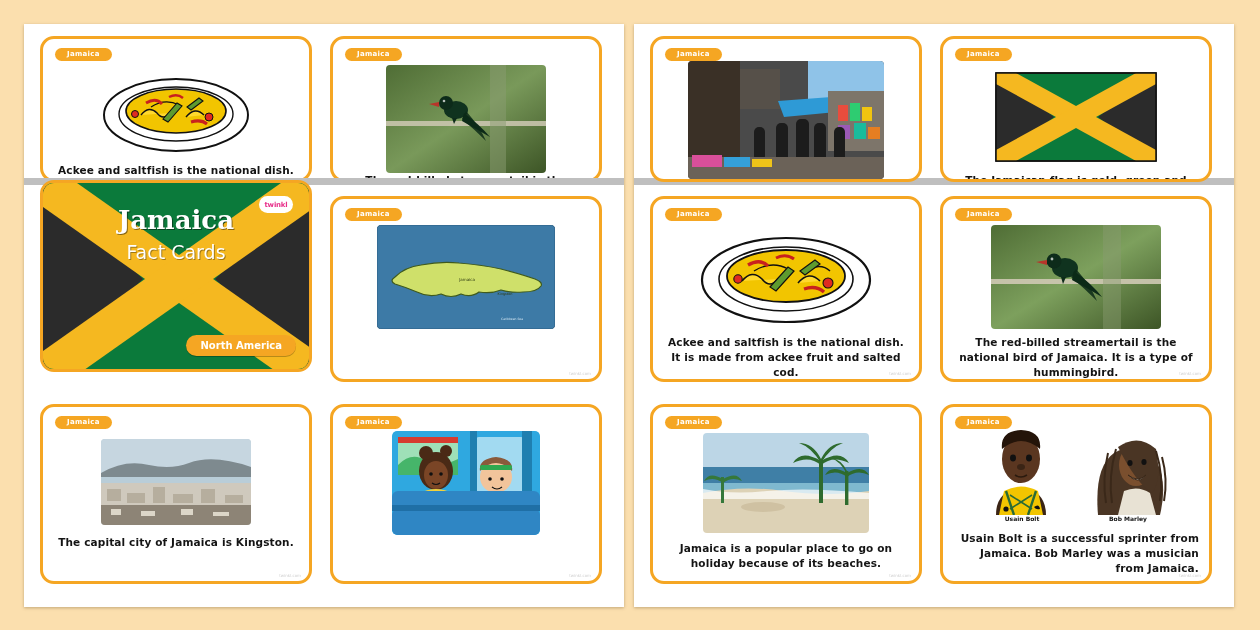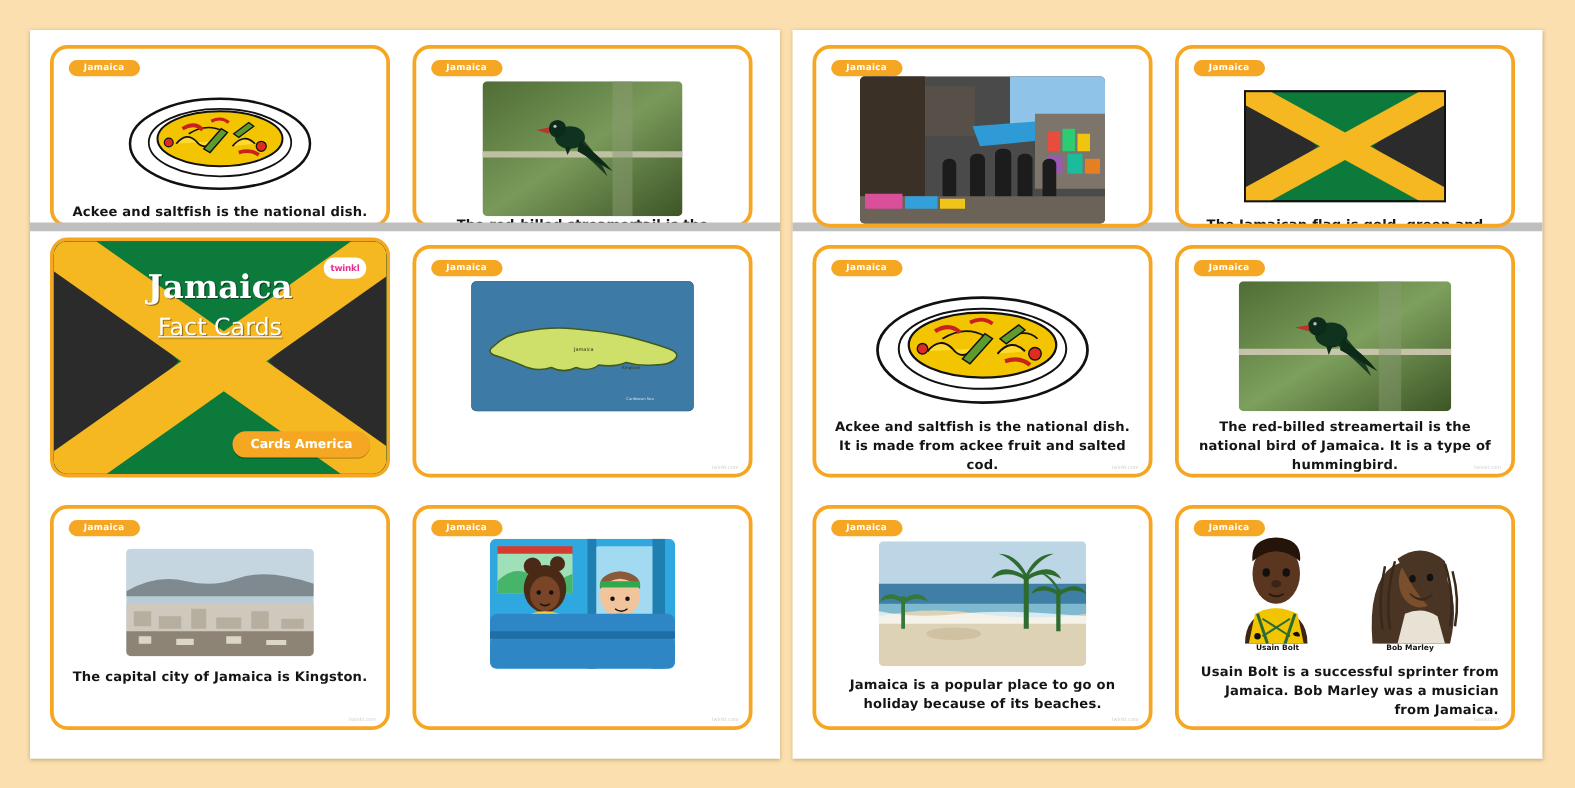--- a/index.html
+++ b/index.html
@@ -64,21 +64,20 @@
     position:absolute;width:100%;text-align:center;top:22px;
     font-family:"DejaVu Serif","Liberation Serif",serif;
     font-size:26px;font-weight:bold;color:#ffffff;
     text-shadow:1px 1px 0 rgba(0,0,0,.45);
   }
   .tc-sub{
     position:absolute;width:100%;text-align:center;top:58px;
     font-family:"DejaVu Sans","Liberation Sans",sans-serif;
     font-size:19px;color:#ffffff;
     text-shadow:1px 1px 0 rgba(0,0,0,.35);
-    text-decoration:underline;
   }
   .tc-region{
     position:absolute;right:13px;bottom:13px;
     background:#F5A623;color:#ffffff;border-radius:11px;
     font-size:10px;font-weight:bold;padding:5px 14px;
     box-shadow:0 1px 0 rgba(0,0,0,.25);
   }
   .twinkl{
     position:absolute;right:16px;top:13px;
     width:34px;height:17px;background:#ffffff;border-radius:9px;
@@ -146,36 +145,36 @@
             <path d="M66 53 l2 6 l3-6 z" fill="#0d2b1a"></path>
           </g>
         </svg>
     </div>
     <div class="cardtext" style="top:134px;">The red-billed streamertail is the national bird of Jamaica. It is a type of hummingbird.</div>
   </div>
 
   <div class="cutline c1"></div>
   <div class="cutline c2"></div>
 
-  <div class="titlecard" style="left:40px;top:190px;width:272px;height:192px;">
+  <div class="titlecard" style="left:40px;top:180px;width:272px;height:192px;">
     <div class="flagbg">
       <svg class="flag-x" viewBox="0 0 272 192" width="272" height="192" preserveAspectRatio="none">
         <rect width="272" height="192" fill="#0B7A3B"></rect>
         <polygon points="0,0 100,96 0,192" fill="#2B2B2B"></polygon>
         <polygon points="272,0 172,96 272,192" fill="#2B2B2B"></polygon>
         <polygon points="0,0 34,0 272,168 272,192 238,192 0,24" fill="#F5B820"></polygon>
         <polygon points="272,0 238,0 0,168 0,192 34,192 272,24" fill="#F5B820"></polygon>
       </svg>
     </div>
     <div class="twinkl">
         <span>twinkl</span>
       </div>
     <div class="tc-title">Jamaica</div>
     <div class="tc-sub">Fact Cards</div>
-    <div class="tc-region">Cards America</div>
+    <div class="tc-region">North America</div>
   </div>
 
   <div class="card" style="left:330px;top:196px;width:272px;height:186px;">
     <div class="badge">Jamaica</div>
     <div class="cardimg" style="top:26px;width:178px;height:104px;">
       <svg viewBox="0 0 178 104" width="178" height="104">
           <rect width="178" height="104" rx="4" fill="#3d7aa6" stroke="#2d5f84"></rect>
           <path d="M18 52 q10-10 26-12 q20-4 38-2 q24 2 42 6 q20 5 34 10 q8 3 6 7 q-4 6-18 6 q-12 1-22-2 q-10 4-22 2 q-8 6-18 2 q-10 5-20 0 q-12 4-24-2 q-12-5-22-8 q-6-3-0-7z" fill="#cfe06a" stroke="#3f5a1e" stroke-width="1.2"></path>
           <text x="90" y="56" font-size="4" fill="#2d3a12" text-anchor="middle">Jamaica</text>
           <text x="128" y="70" font-size="3.4" fill="#2d3a12" text-anchor="middle">Kingston</text>

